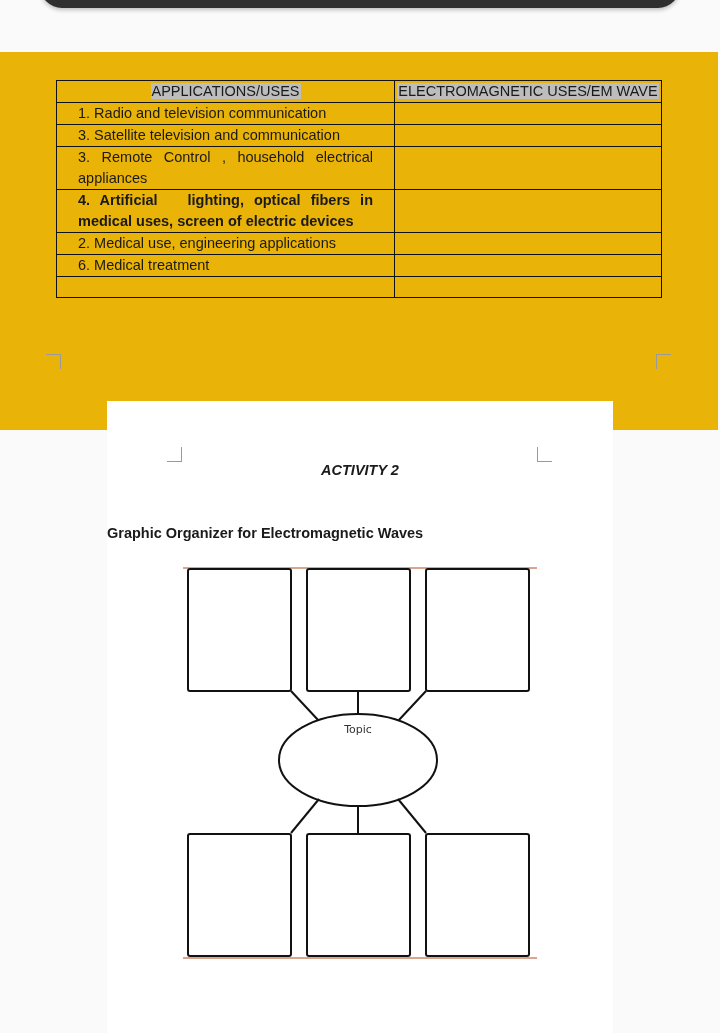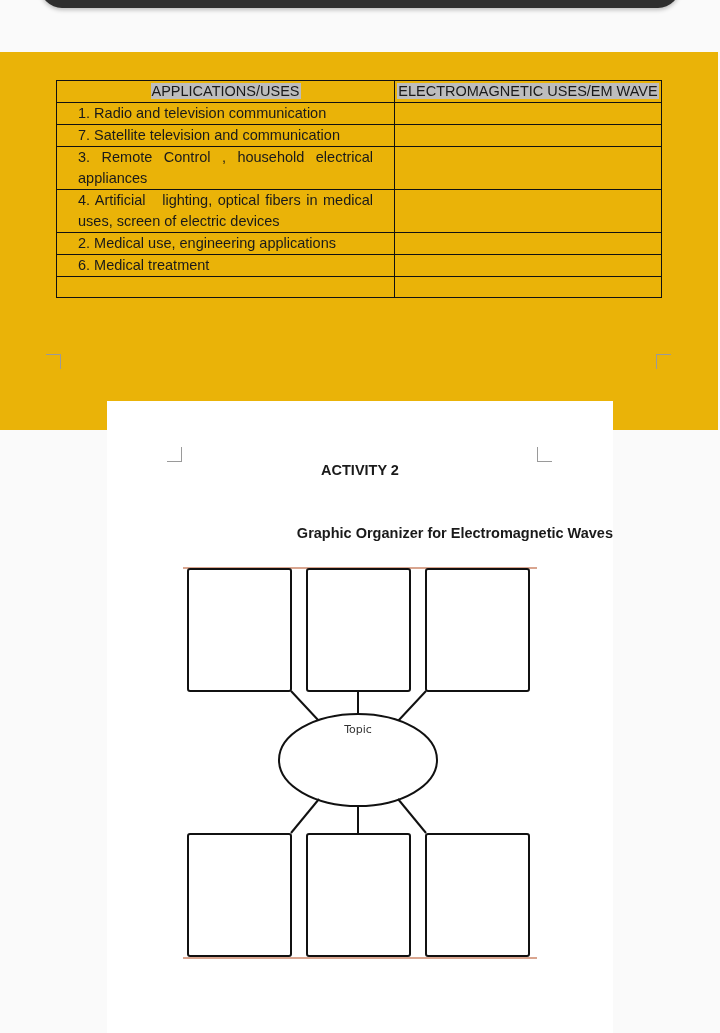--- a/index.html
+++ b/index.html
@@ -26,50 +26,50 @@
   table.em td.c1 { width:295px; }
   table.em th {
     border:1.5px solid #111; font-weight:normal; padding:0; height:20px; text-align:center;
   }
   .hl { background:#bdbdbd; padding:0 1px; }
   .just { text-align:justify; text-align-last:left; }
   .crop { position:absolute; width:14px; height:14px; border-color:#9a9a9a; border-style:solid; border-width:0; }
   .page2 {
     position:absolute; left:107px; top:401px; width:506px; height:640px; background:#fff;
   }
-  .activity { position:absolute; left:0; width:506px; top:61px; text-align:center; font-weight:bold; font-size:14.5px; }
-  .organizer-title { position:absolute; left:0; width:506px; top:124px; text-align:right; font-weight:bold; font-size:14.5px; }
+  .activity { position:absolute; left:0; width:506px; top:61px; text-align:center; font-weight:bold; font-size:14.5px;font-style:italic; }
+  .organizer-title { position:absolute; left:0; width:506px; top:124px; text-align:left; font-weight:bold; font-size:14.5px; }
   svg.go { position:absolute; left:70px; top:160px; }
 </style>
 </head>
 <body>
 
 <div class="top-bar"></div>
 
 <div class="page1">
   <table class="em">
     <tbody>
         <tr>
       <th><span class="hl">APPLICATIONS/USES</span></th>
       <th><span class="hl">ELECTROMAGNETIC USES/EM WAVE</span></th>
     </tr>
     <tr>
       <td class="c1">1. Radio and television communication</td>
       <td></td>
     </tr>
     <tr>
-      <td class="c1">7. Satellite television and communication</td>
+      <td class="c1">3. Satellite television and communication</td>
       <td></td>
     </tr>
     <tr>
       <td class="c1 just">3. Remote Control , household electrical appliances</td>
       <td></td>
     </tr>
     <tr>
-      <td class="c1 just" style="white-space:pre-wrap;">4. Artificial   lighting, optical fibers in medical uses, screen of electric devices</td>
+      <td class="c1 just" style="white-space:pre-wrap;font-weight:bold;">4. Artificial   lighting, optical fibers in medical uses, screen of electric devices</td>
       <td></td>
     </tr>
     <tr>
       <td class="c1">2. Medical use, engineering applications</td>
       <td></td>
     </tr>
     <tr>
       <td class="c1">6. Medical treatment</td>
       <td></td>
     </tr>

